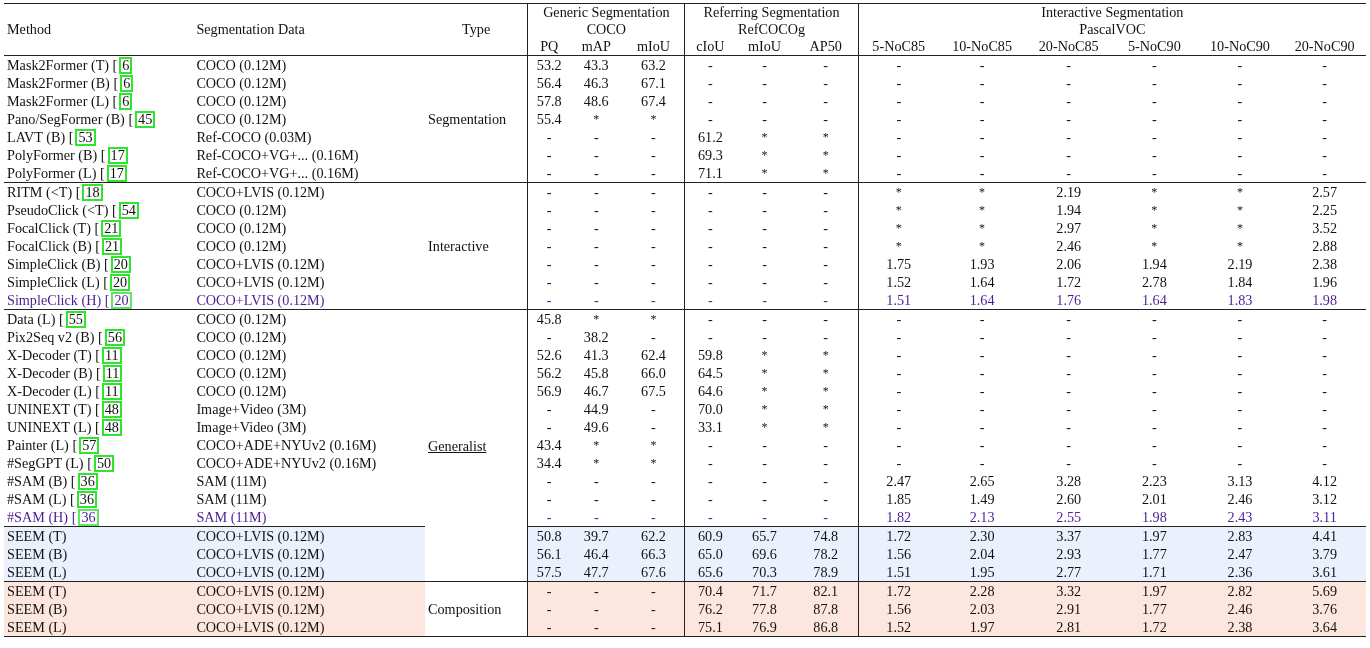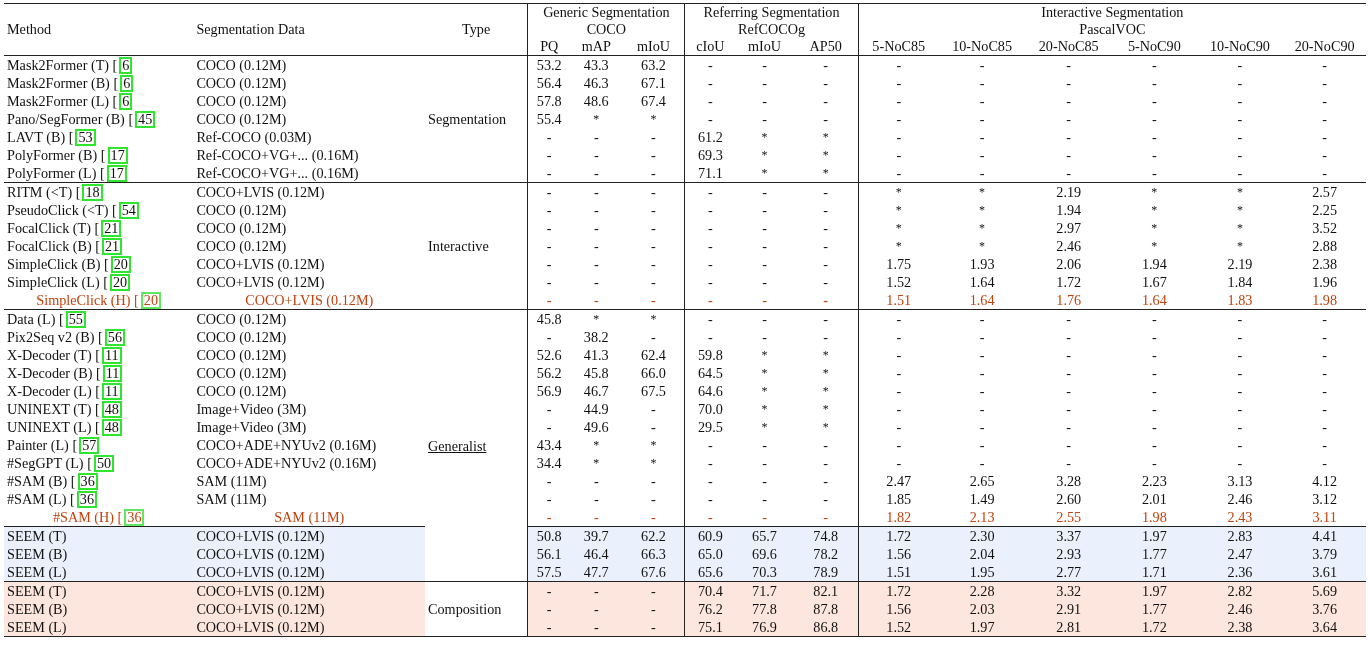--- a/index.html
+++ b/index.html
@@ -19,21 +19,21 @@
   .mid-rule td { border-top: 1.3px solid #222; }
   .vl { border-left: 1.3px solid #222; }
   .c { text-align: center; }
   .l { text-align: left; }
   .hdr td { line-height: 17px; }
   .hdr-group { text-align: center; }
   .cite {
     display: inline-block; border: 2px solid #2ee62e; line-height: 13px;
     padding: 0 1px; margin-left: 2px; color: #111;
   }
-  .gray td, .gray .cite { color: #c2410c; text-align: center; }
+  .gray td, .gray .cite { color: #4c1d95; }
   .gray .cite { border-color: #5fe85f; }
   .row-blue td.hl { background: #eaf1fd; }
   .row-pink td.hl { background: #fde6dd; }
   .seem td { font-stretch: condensed; }
   .type-cell { vertical-align: middle; }
   .ast { font-size: 12px; }
 </style>
 </head>
 <body>
 
@@ -282,21 +282,21 @@
         <td class="l hl">COCO+LVIS (0.12M)</td>
         <td class="c hl vl">-</td>
         <td class="c hl">-</td>
         <td class="c hl">-</td>
         <td class="c hl vl">-</td>
         <td class="c hl">-</td>
         <td class="c hl">-</td>
         <td class="c hl vl">1.52</td>
         <td class="c hl">1.64</td>
         <td class="c hl">1.72</td>
-        <td class="c hl">1.67</td>
+        <td class="c hl">2.78</td>
         <td class="c hl">1.84</td>
         <td class="c hl">1.96</td>
       </tr>
       <tr class="gray">
         <td class="l hl"><span>SimpleClick (H)</span> [<span class="cite">20</span></td>
         <td class="l hl">COCO+LVIS (0.12M)</td>
         <td class="c hl vl">-</td>
         <td class="c hl">-</td>
         <td class="c hl">-</td>
         <td class="c hl vl">-</td>
@@ -405,21 +405,21 @@
         <td class="c hl">-</td>
         <td class="c hl">-</td>
         <td class="c hl">-</td>
       </tr>
       <tr>
         <td class="l hl"><span>UNINEXT (L)</span> [<span class="cite">48</span></td>
         <td class="l hl">Image+Video (3M)</td>
         <td class="c hl vl">-</td>
         <td class="c hl">49.6</td>
         <td class="c hl">-</td>
-        <td class="c hl vl">29.5</td>
+        <td class="c hl vl">33.1</td>
         <td class="c hl ast">*</td>
         <td class="c hl ast">*</td>
         <td class="c hl vl">-</td>
         <td class="c hl">-</td>
         <td class="c hl">-</td>
         <td class="c hl">-</td>
         <td class="c hl">-</td>
         <td class="c hl">-</td>
       </tr>
       <tr>

